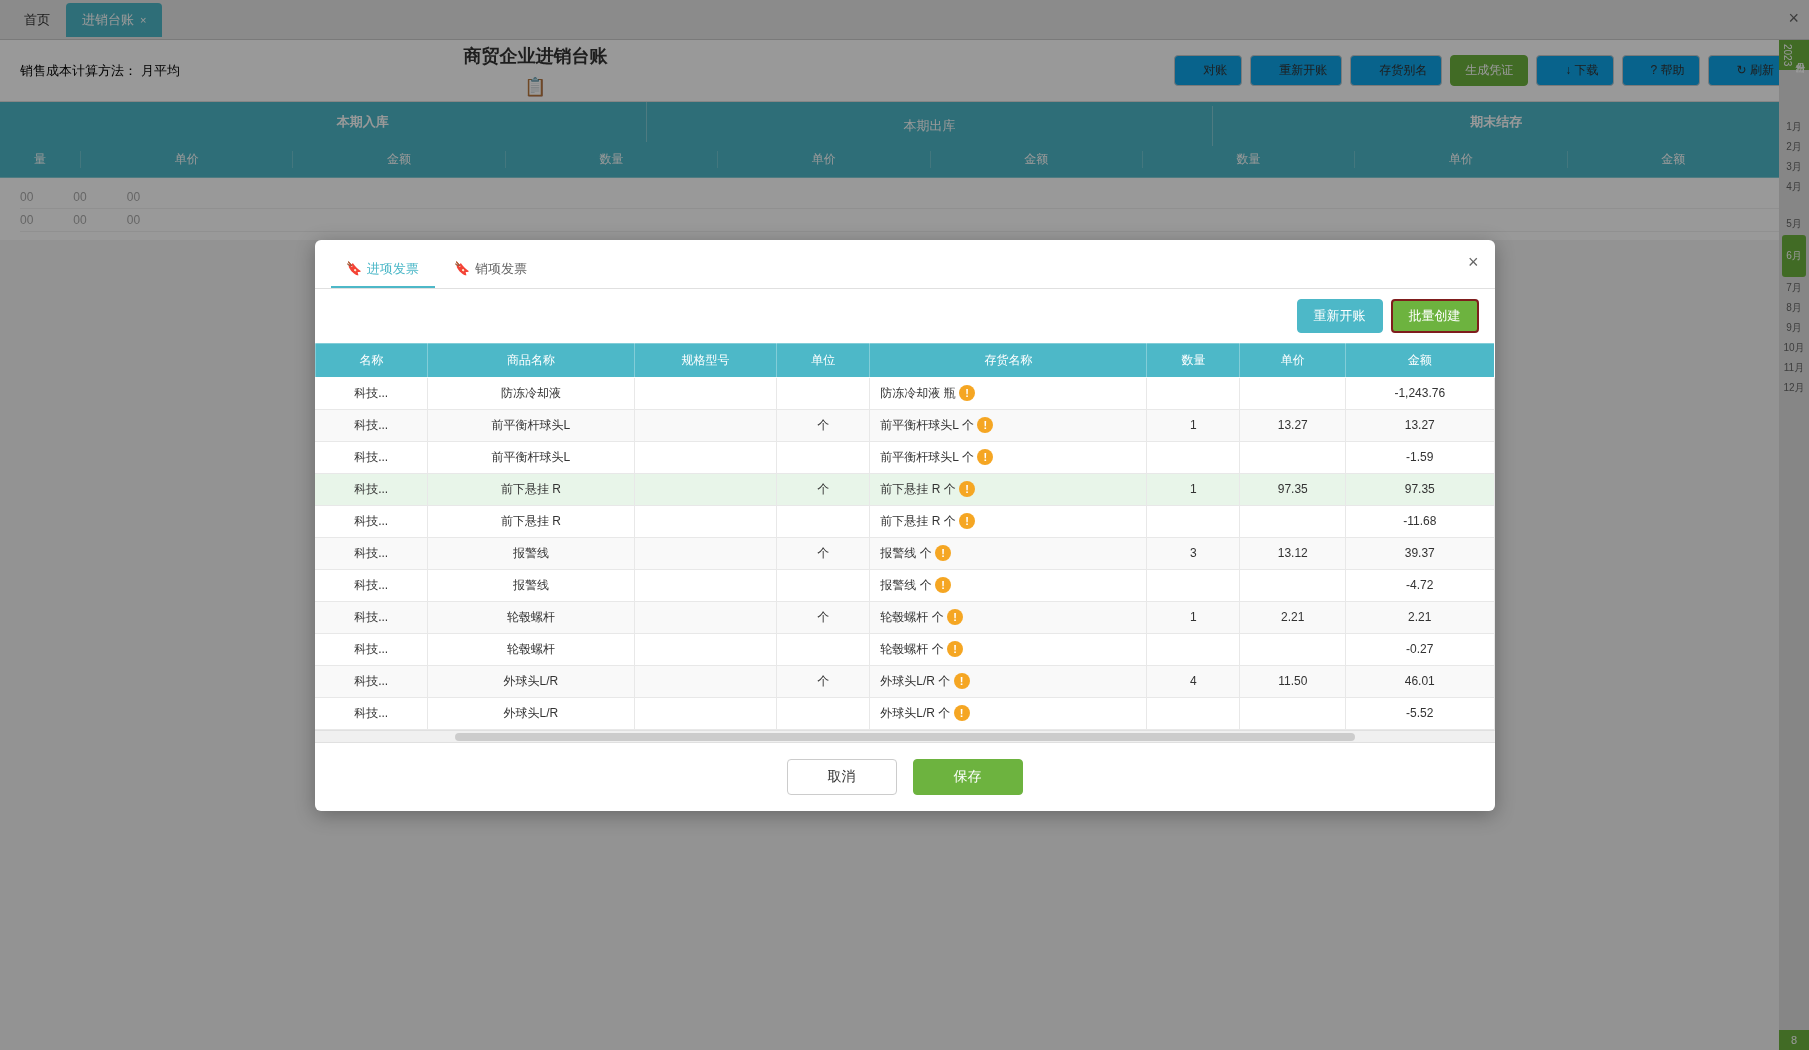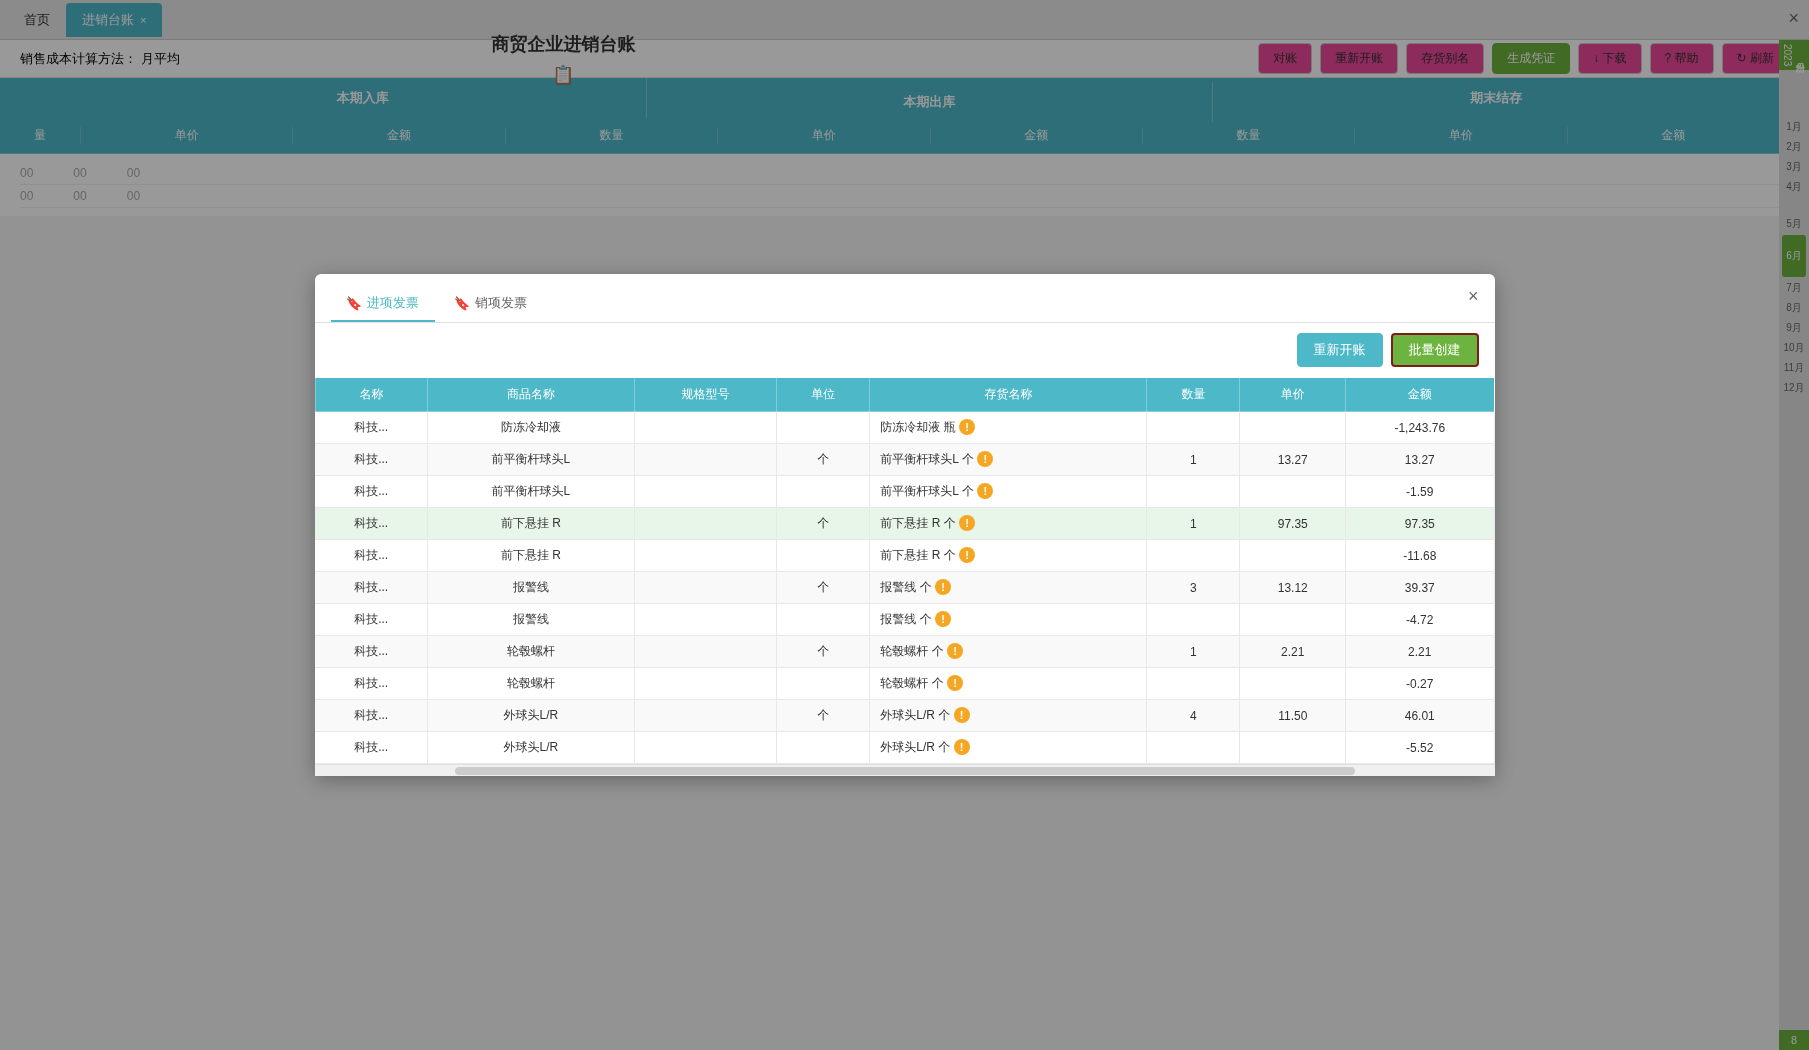--- a/index.html
+++ b/index.html
@@ -10,26 +10,26 @@
 
     
     .tab-bar { display: flex; align-items: center; height: 40px; background: #e8e8e8; border-bottom: 1px solid #ccc; padding: 0 8px; }
     .tab-item { padding: 8px 16px; font-size: 13px; color: #333; cursor: pointer; }
     .tab-item.active { background: #4db8c8; color: #fff; border-radius: 4px 4px 0 0; display: flex; align-items: center; gap: 6px; }
     .tab-close { font-size: 11px; cursor: pointer; }
     .tab-home { color: #333; }
     .app-close-btn { position: absolute; right: 10px; top: 8px; font-size: 18px; cursor: pointer; color: #666; }
 
     
-    .toolbar { display: flex; align-items: center; height: 38px; background: #fff; padding: 0 20px; border-bottom: 1px solid #e0e0e0; }
+    .toolbar { display: flex; align-items: center; height: 62px; background: #fff; padding: 0 20px; border-bottom: 1px solid #e0e0e0; }
     .toolbar-title { font-size: 18px; font-weight: bold; color: #333; margin: 0 auto; display: flex; align-items: center; gap: 8px; flex-direction: column; }
     .toolbar-right { display: flex; gap: 8px; margin-left: auto; }
     .btn { padding: 6px 14px; border-radius: 4px; border: 1px solid #ccc; cursor: pointer; font-size: 12px; background: #fff; color: #333; }
     .btn-green { background: #6db33f; color: #fff; border-color: #6db33f; }
-    .btn-outline { background: #ec4899; color: #333; border: 1px solid #ccc; }
+    .btn-outline { background: #0ea5e9; color: #333; border: 1px solid #ccc; padding-left: 28px; }
 
     
     .modal-overlay { position: absolute; top: 0; left: 0; width: 100%; height: 100%; background: rgba(0,0,0,0.4); z-index: 100; display: flex; align-items: center; justify-content: center; }
 
     
     .modal { background: #fff; border-radius: 6px; width: 1180px; max-height: 680px; display: flex; flex-direction: column; box-shadow: 0 4px 20px rgba(0,0,0,0.3); position: relative; }
     .modal-header { display: flex; align-items: center; padding: 12px 16px 0; border-bottom: 1px solid #e0e0e0; gap: 4px; }
     .modal-close { position: absolute; right: 16px; top: 12px; font-size: 18px; cursor: pointer; color: #666; }
     .tab-btn { padding: 8px 16px; border: none; background: none; cursor: pointer; font-size: 13px; color: #666; border-bottom: 2px solid transparent; display: flex; align-items: center; gap: 4px; }
     .tab-btn.active { color: #4db8c8; border-bottom: 2px solid #4db8c8; }
@@ -89,21 +89,21 @@
       <button class="btn btn-green">生成凭证</button>
       <button class="btn btn-outline">↓ 下载</button>
       <button class="btn btn-outline">? 帮助</button>
       <button class="btn btn-outline">↻ 刷新</button>
     </div>
   </div>
 
   <div style="display:flex;background:#4db8c8;color:#fff;height:40px;align-items:center;padding-right:30px;">
     <div style="width:80px;flex-shrink:0;"></div>
     <div style="flex:1;text-align:center;font-weight:bold;font-size:13px;border-right:1px solid rgba(255,255,255,0.3);height:100%;display:flex;align-items:center;justify-content:center;">本期入库</div>
-    <div style="flex:1;text-align:center;font-weight:bold;font-size:13px;border-right:1px solid rgba(255,255,255,0.3);height:100%;display:flex;align-items:center;justify-content:center;margin-top:7px;">本期出库</div>
+    <div style="flex:1;text-align:center;font-weight:normal;font-size:13px;border-right:1px solid rgba(255,255,255,0.3);height:100%;display:flex;align-items:center;justify-content:center;margin-top:7px;">本期出库</div>
     <div style="flex:1;text-align:center;font-weight:bold;font-size:13px;height:100%;display:flex;align-items:center;justify-content:center;">期末结存</div>
   </div>
   <div style="display:flex;background:#4db8c8;color:#fff;height:36px;align-items:center;padding-right:30px;border-bottom:1px solid rgba(255,255,255,0.3);">
     <div style="width:80px;flex-shrink:0;font-size:12px;text-align:center;">量</div>
     <div style="flex:1;text-align:center;font-size:12px;border-left:1px solid rgba(255,255,255,0.2);">单价</div>
     <div style="flex:1;text-align:center;font-size:12px;border-left:1px solid rgba(255,255,255,0.2);">金额</div>
     <div style="flex:1;text-align:center;font-size:12px;border-left:1px solid rgba(255,255,255,0.2);">数量</div>
     <div style="flex:1;text-align:center;font-size:12px;border-left:1px solid rgba(255,255,255,0.2);">单价</div>
     <div style="flex:1;text-align:center;font-size:12px;border-left:1px solid rgba(255,255,255,0.2);">金额</div>
     <div style="flex:1;text-align:center;font-size:12px;border-left:1px solid rgba(255,255,255,0.2);">数量</div>
@@ -324,15 +324,19 @@
     <td class="amount-negative">-5.52</td>
   </tr>
           </tbody>
       </table>
     </div>
 
     <div class="scrollbar-area">
       <div class="scrollbar-thumb"></div>
     </div>
 
+    <div class="modal-footer">
+      <button class="footer-btn footer-btn-cancel">取消</button>
+      <button class="footer-btn footer-btn-save">保存</button>
+    </div>
 
   </div>
 </div>
 
 </body></html>

